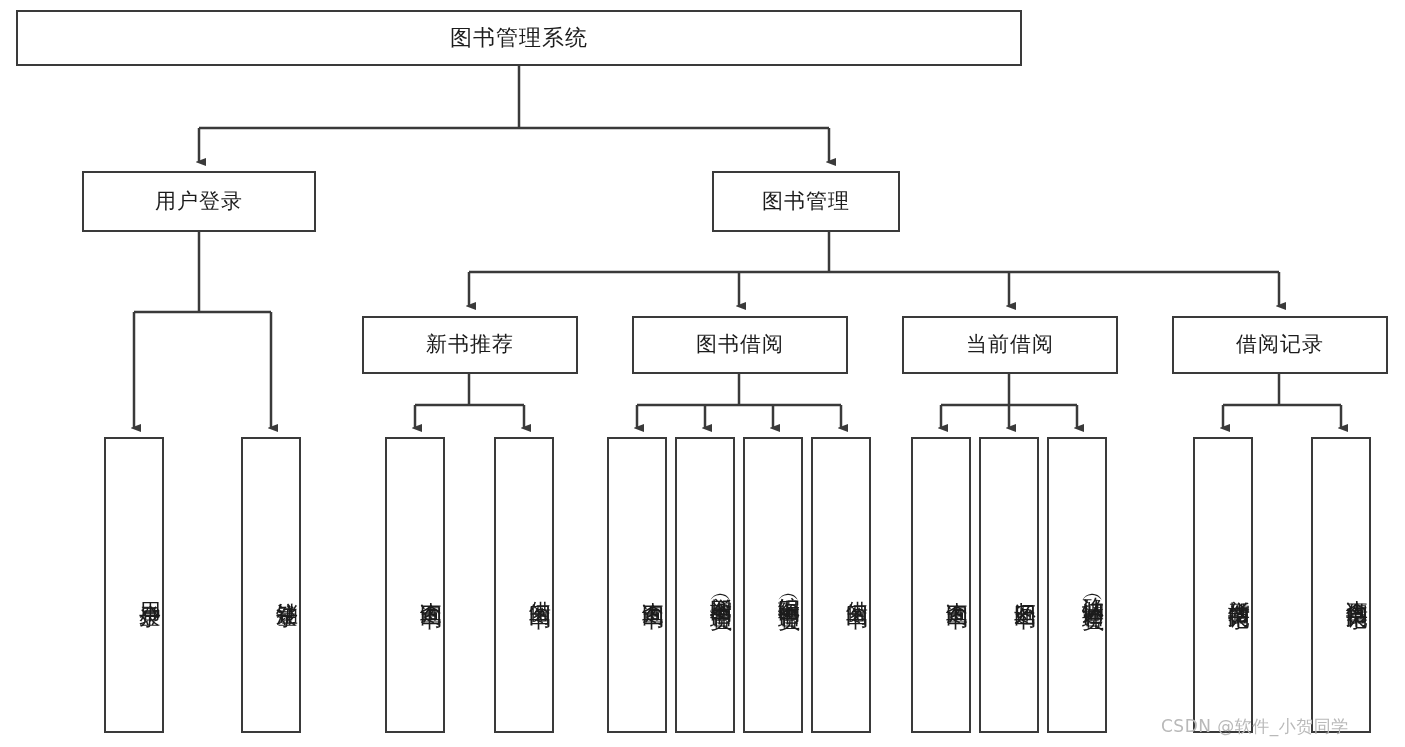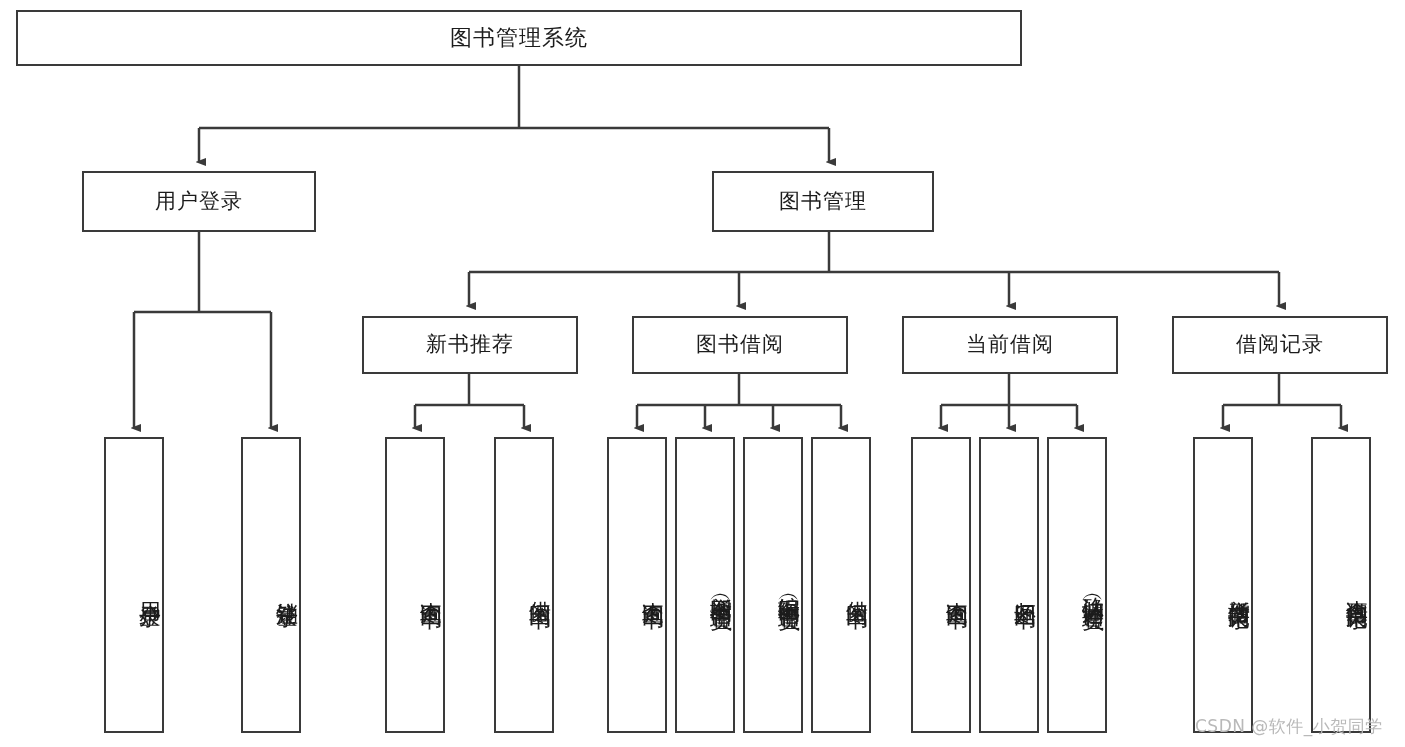--- a/index.html
+++ b/index.html
@@ -121,21 +121,21 @@
     </g>
   </svg>
 
   <div class="node h root" style="left:16px; top:10px; width:1006px; height:56px;">
     <span>图书管理系统</span>
   </div>
 
   <div class="node h" style="left:82px; top:171px; width:234px; height:61px;">
     <span>用户登录</span>
   </div>
-  <div class="node h" style="left:712px; top:171px; width:222px; height:61px;">
+  <div class="node h" style="left:712px; top:171px; width:188px; height:61px;">
     <span>图书管理</span>
   </div>
 
   <div class="node h" style="left:362px; top:316px; width:216px; height:58px;">
     <span>新书推荐</span>
   </div>
   <div class="node h" style="left:632px; top:316px; width:216px; height:58px;">
     <span>图书借阅</span>
   </div>
   <div class="node h" style="left:1172px; top:316px; width:216px; height:58px;">
@@ -182,15 +182,15 @@
     <span class="vlabel">确认归还（管理员）</span>
   </div>
 
   <div class="node v" style="left:1193px; top:437px; width:60px; height:296px;">
     <span class="vlabel">新增借阅记录</span>
   </div>
   <div class="node v" style="left:1311px; top:437px; width:60px; height:296px;">
     <span class="vlabel">查询借阅记录</span>
   </div>
 
-  <div class="watermark" style="left:1195px; top:715px;">CSDN @软件_小贺同学</div>
+  <div class="watermark" style="left:1161px; top:715px;">CSDN @软件_小贺同学</div>
 
 </div>
 
 </body></html>

